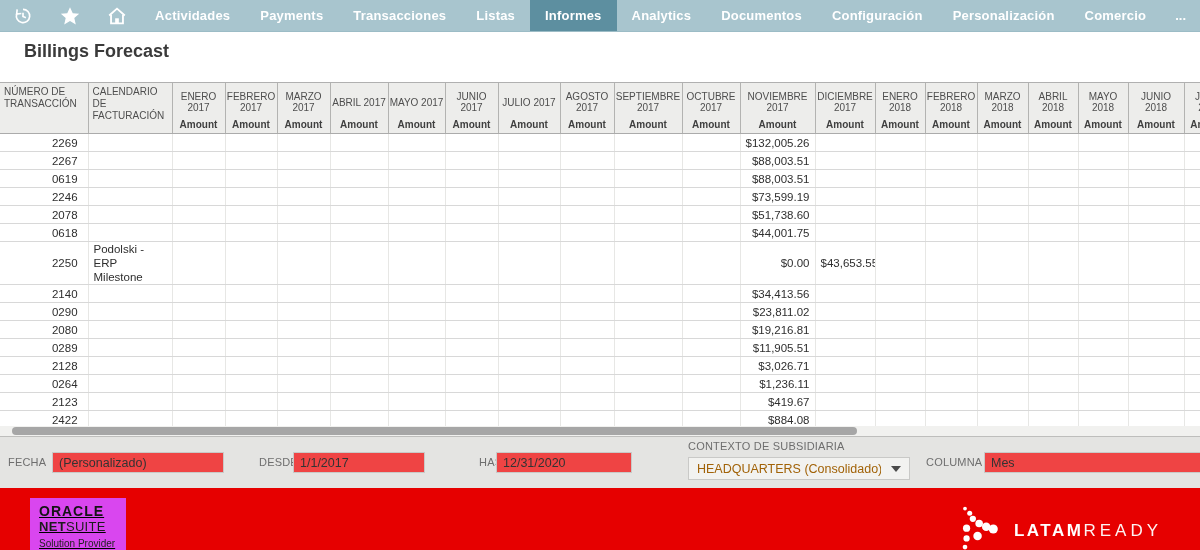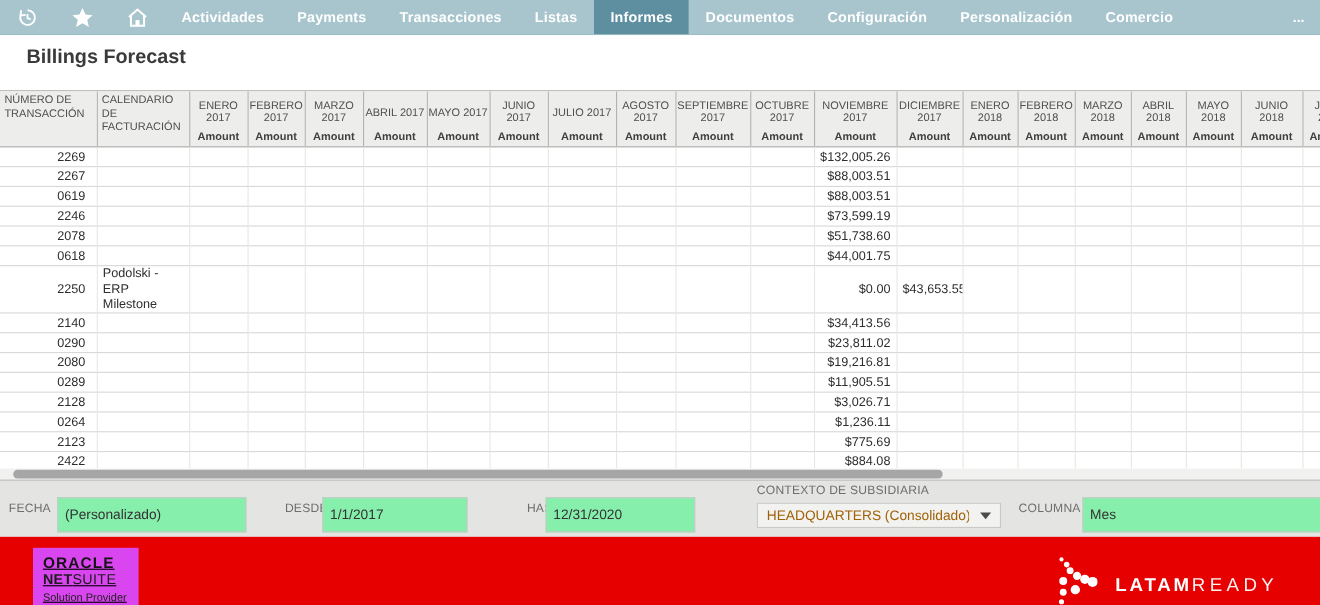--- a/index.html
+++ b/index.html
@@ -77,21 +77,21 @@
 
   
   .filter-bar {
     position:relative; height:52px; background:#e4e4e2;
     border-top:1px solid #bebebc; overflow:hidden;
   }
   .flabel {
     position:absolute; font-size:11px; color:#6e6e6e; letter-spacing:0.2px; top:19px;
   }
   .finput {
-    position:absolute; top:15px; height:32px; background:#86efac;
+    position:absolute; top:15px; height:21px; background:#ef4444;
     border:1px solid #c9c9c7; font-family:"Liberation Sans", sans-serif;
     font-size:12.5px; color:#333; padding:0 6px; outline:none;
   }
   .flabel-top { top:3px; }
   .fselect {
     position:absolute; top:20px; height:23px; background:#f2f2f0;
     border:1px solid #c9c9c7; display:flex; align-items:center;
     padding:0 8px; font-size:12.5px; color:#a16207; cursor:pointer;
   }
   .fselect .val { flex:1; white-space:nowrap; overflow:hidden; }
@@ -146,20 +146,21 @@
           <rect x="10" y="14.5" width="4" height="5.5" fill="#ffffff" stroke="none"></rect>
         </svg>
       </span>
     </div>
     <div class="nav-items" id="nav-items">
         <div class="nav-item">Actividades</div>
         <div class="nav-item">Payments</div>
         <div class="nav-item">Transacciones</div>
         <div class="nav-item">Listas</div>
         <div class="nav-item selected">Informes</div>
+        <div class="nav-item">Analytics</div>
         <div class="nav-item">Documentos</div>
         <div class="nav-item">Configuración</div>
         <div class="nav-item">Personalización</div>
         <div class="nav-item">Comercio</div>
       </div>
     <div class="nav-overflow">...</div>
   </nav>
 
   <div class="title-bar">
     <h1 class="page-title">Billings Forecast</h1>
@@ -619,21 +620,21 @@
             <td class="amount"></td>
             <td class="amount"></td>
             <td class="amount"></td>
             <td class="amount"></td>
             <td class="amount"></td>
             <td class="amount"></td>
             <td class="amount"></td>
             <td class="amount"></td>
             <td class="amount"></td>
             <td class="amount"></td>
-            <td class="amount">$775.69</td>
+            <td class="amount">$419.67</td>
             <td class="amount"></td>
             <td class="amount"></td>
             <td class="amount"></td>
             <td class="amount"></td>
             <td class="amount"></td>
             <td class="amount"></td>
             <td class="amount"></td>
             <td class="amount"></td>
           </tr>
           <tr>

